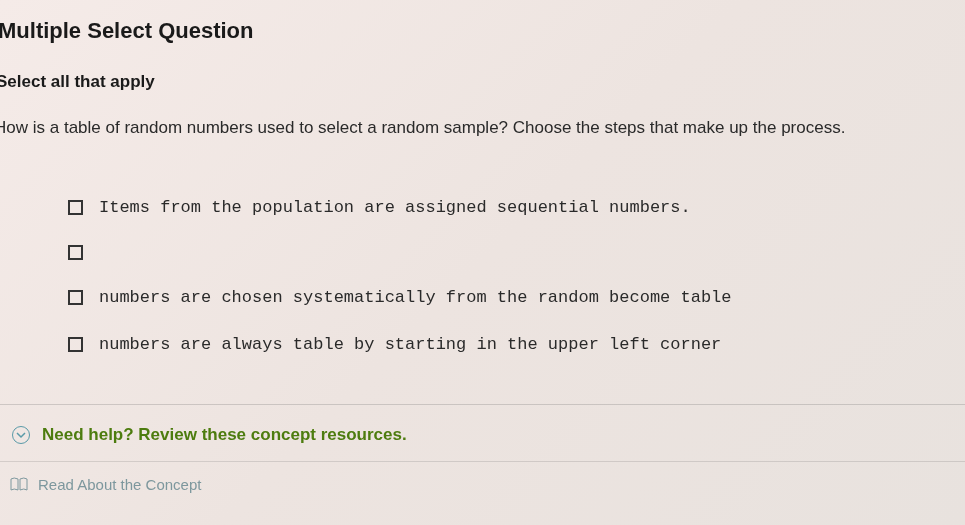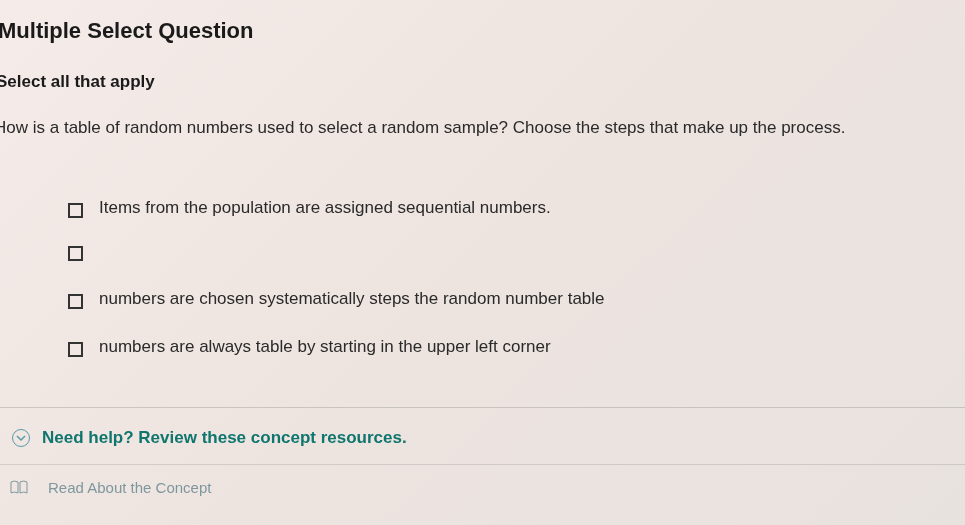--- a/index.html
+++ b/index.html
@@ -34,22 +34,23 @@
       color: #2a2a2a;
       margin-bottom: 58px;
       margin-left: -6px;
       line-height: 1.4;
     }
     .options {
       margin-left: 68px;
     }
     .option {
       display: flex;
-      align-items: flex-end;
+      align-items: center;
       margin-bottom: 28px;
+      font-family: Liberation Mono, monospace;
     }
     .checkbox {
       width: 15px;
       height: 15px;
       border: 2px solid #333;
       margin-right: 16px;
       flex-shrink: 0;
       background: transparent;
     }
     .option-label {
@@ -77,30 +78,29 @@
       display: flex;
       align-items: center;
       justify-content: center;
       color: #5a9aa8;
       flex-shrink: 0;
     }
     .help-icon svg { width: 10px; height: 10px; }
     .help-text {
       font-size: 17px;
       font-weight: 600;
-      color: #0f766e;
+      color: #4d7c0f;
     }
     .footer-link {
       padding: 14px 0 0 10px;
       display: flex;
       align-items: center;
       color: #6a8a92;
       font-size: 15px;
       opacity: 0.85;
-      gap: 10px;
     }
     .footer-icon {
       width: 18px;
       height: 14px;
       margin-right: 10px;
       flex-shrink: 0;
     }
   </style>
 </head>
 <body>
@@ -113,21 +113,21 @@
   <div class="options">
     <div class="option">
       <div class="checkbox"></div>
       <span class="option-label">Items from the population are assigned sequential numbers.</span>
     </div>
     <div class="option">
       <div class="checkbox"></div>
     </div>
     <div class="option">
       <div class="checkbox"></div>
-      <span class="option-label">numbers are chosen systematically steps the random number table</span>
+      <span class="option-label">numbers are chosen systematically from the random become table</span>
     </div>
     <div class="option">
       <div class="checkbox"></div>
       <span class="option-label">numbers are always table by starting in the upper left corner</span>
     </div>
   </div>
 
   <hr class="divider">
 
   <div class="help-section">

